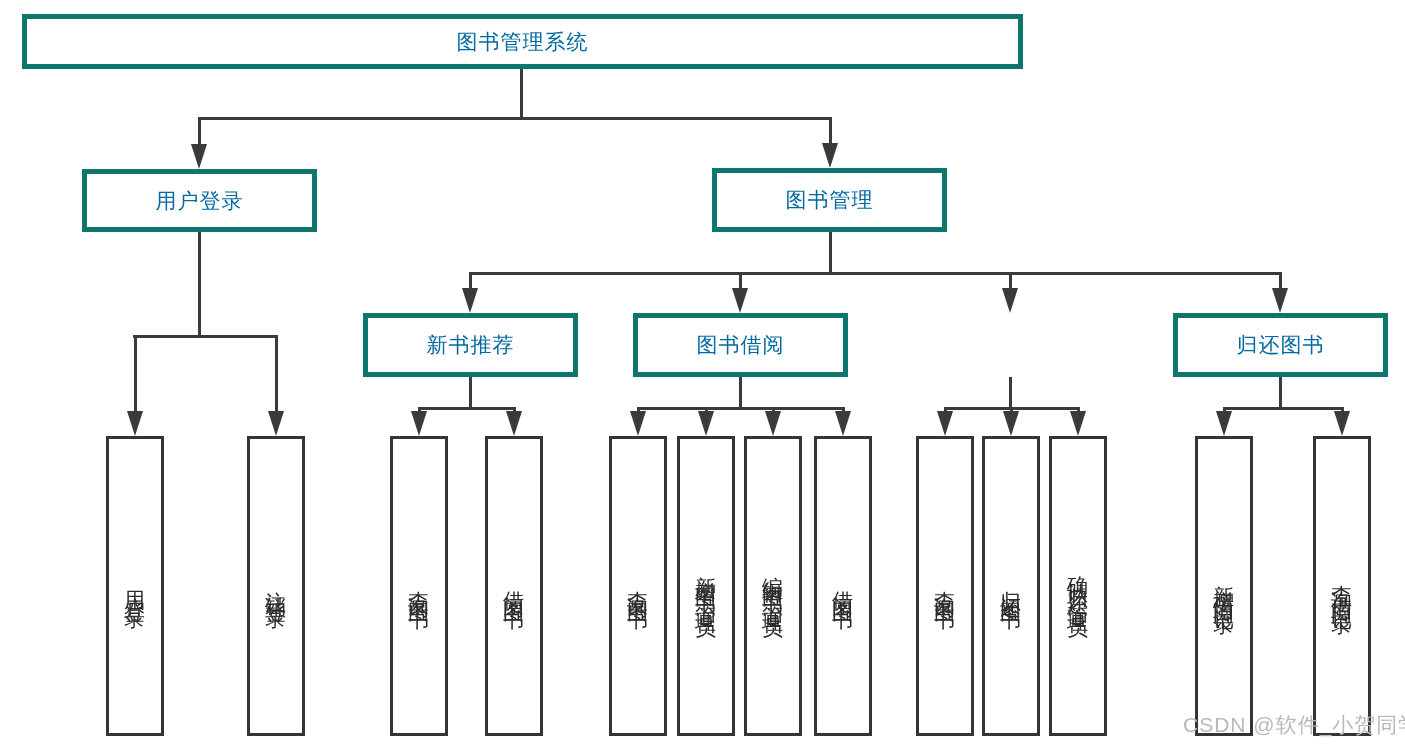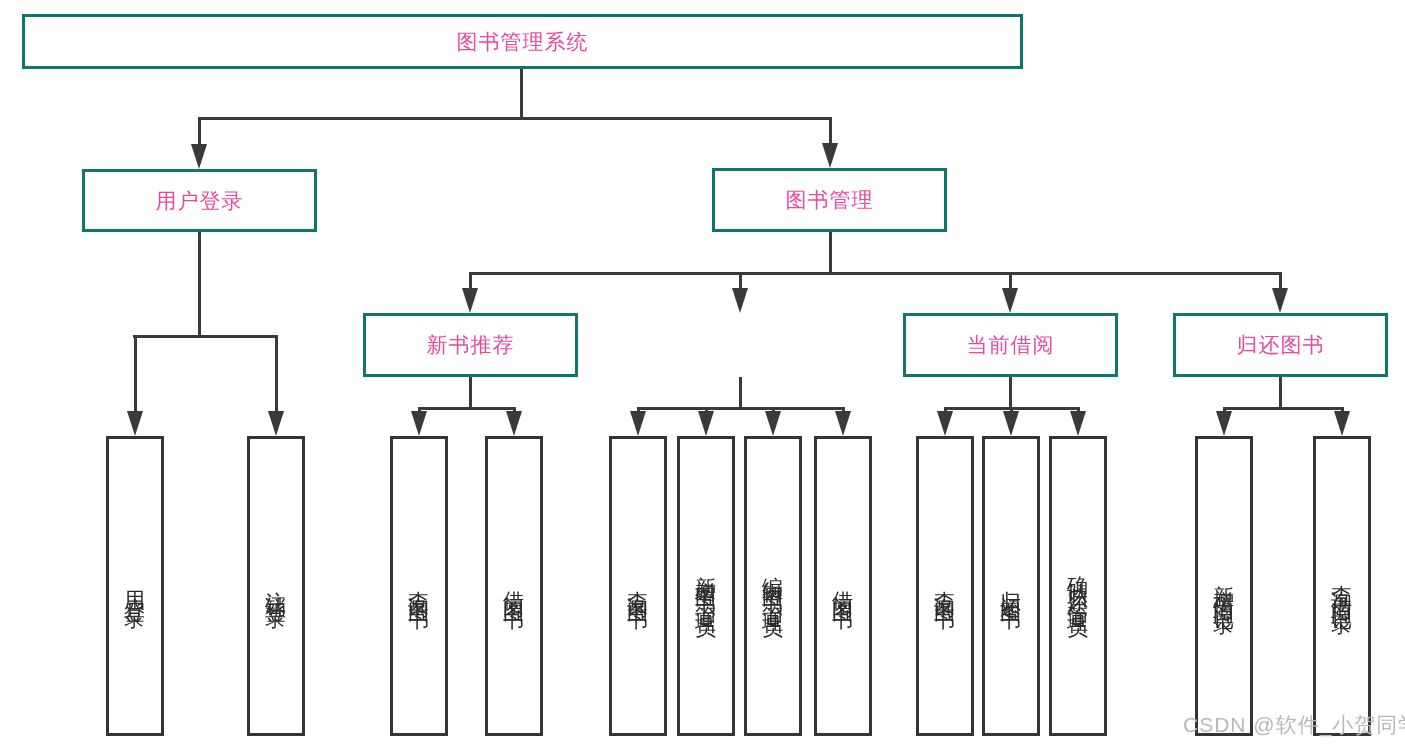--- a/index.html
+++ b/index.html
@@ -8,25 +8,25 @@
     width:1405px;height:747px;
     background:#ffffff;
     font-family:"Liberation Sans","DejaVu Sans",sans-serif;
     color:#2b2b2b;
     overflow:hidden;
   }
   
   .node{
     position:absolute;
     box-sizing:border-box;
-    border:3px solid #0f766e;
+    border:5px solid #0f766e;
     background:#ffffff;
     display:flex;align-items:center;justify-content:center;
     font-size:21px;
-    color:#ec4899;
+    color:#0369a1;
     letter-spacing:1px;
   }
   .leaf{
     position:absolute;
     box-sizing:border-box;
     border:3px solid #343434;
     background:#ffffff;
     top:436px;width:58px;height:300px;
     display:flex;align-items:center;justify-content:center;
   }
@@ -131,24 +131,24 @@
   </div>
 
   <div class="node" style="left:712px;top:168px;width:235px;height:64px">
     <span>图书管理</span>
   </div>
 
   <div class="node" style="left:363px;top:313px;width:215px;height:64px">
     <span>新书推荐</span>
   </div>
 
+  <div class="node" style="left:633px;top:313px;width:215px;height:64px">
+    <span>图书借阅</span>
+  </div>
 
-  <div class="node" style="left:903px;top:313px;width:215px;height:64px">
-    <span>当前借阅</span>
-  </div>
 
   <div class="node" style="left:1173px;top:313px;width:215px;height:64px">
     <span>归还图书</span>
   </div>
 
   <div class="leaf" style="left:106px">
     <span class="vtext">用户登录</span>
   </div>
   <div class="leaf" style="left:247px">
     <span class="vtext">注销登录</span>

